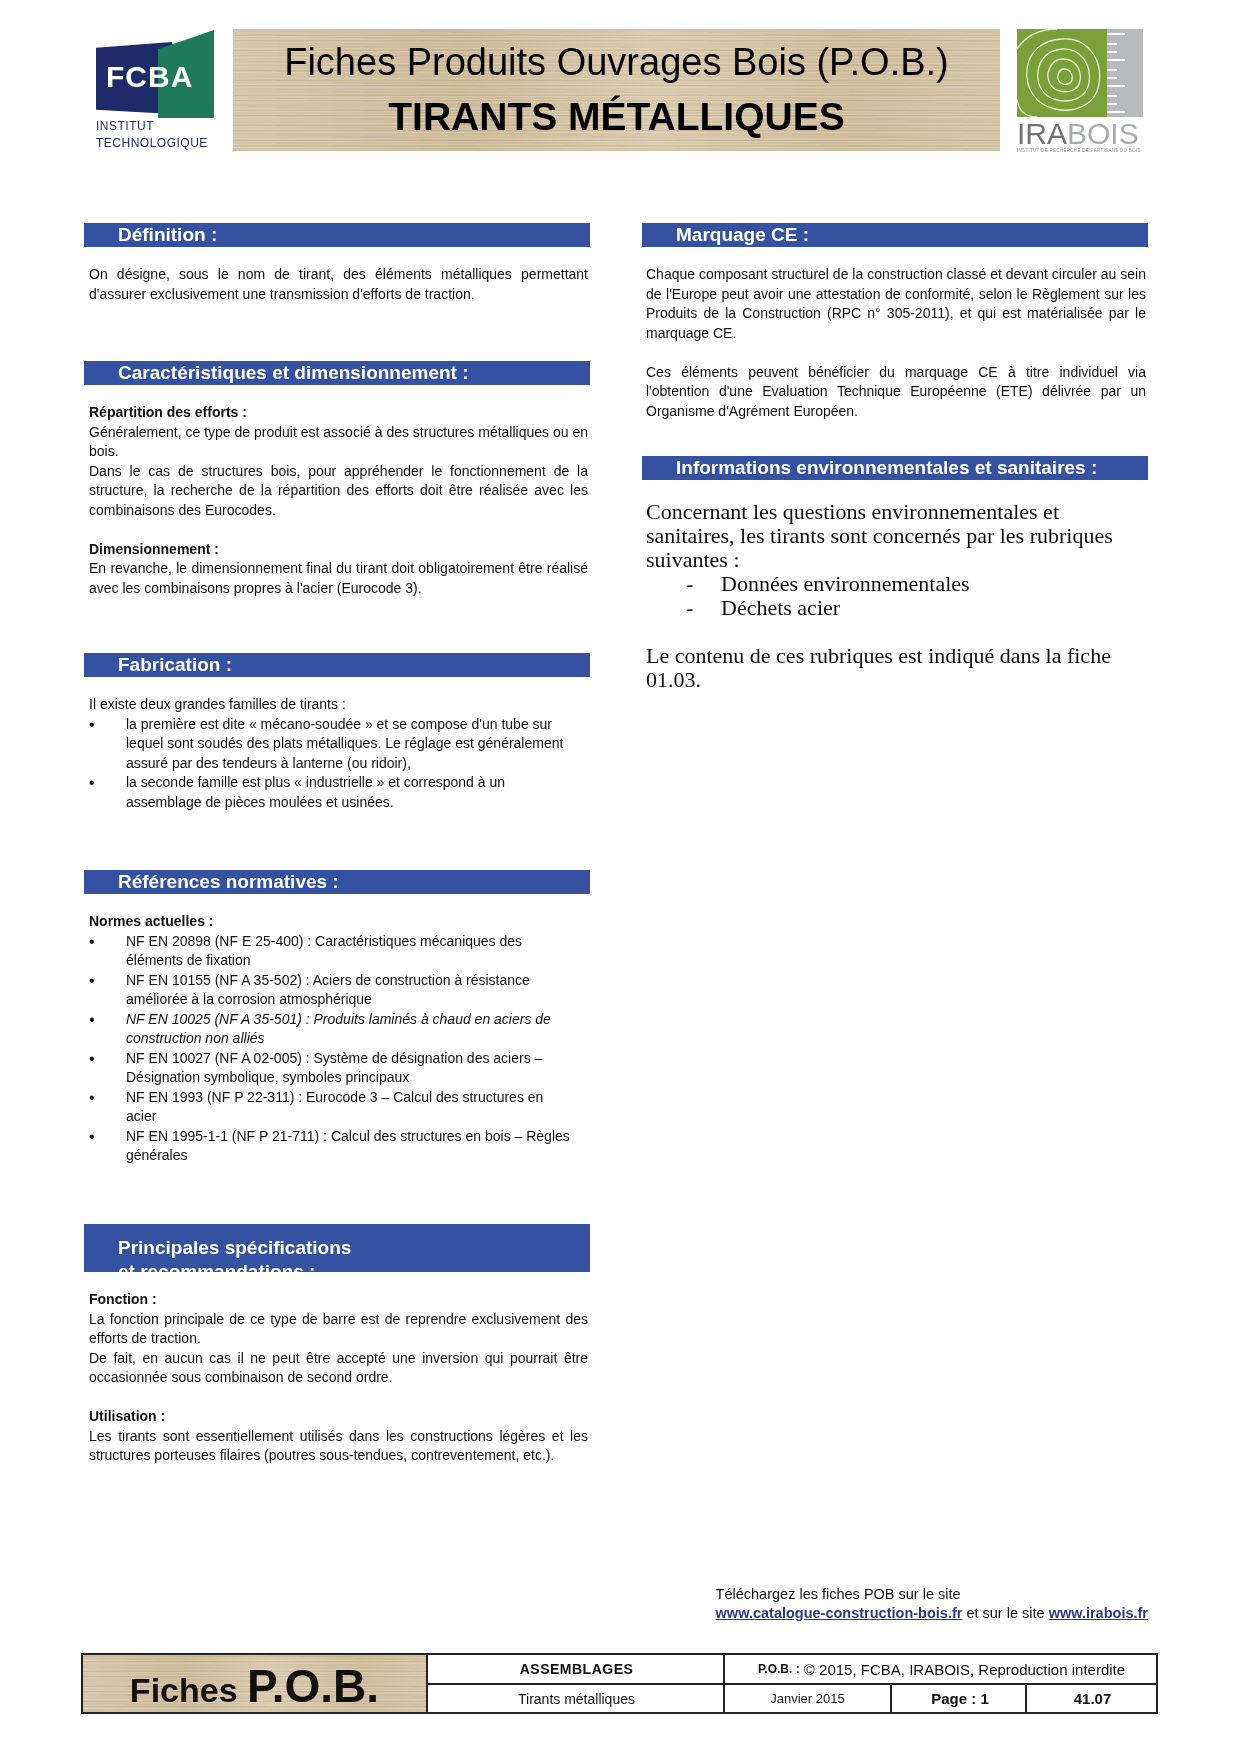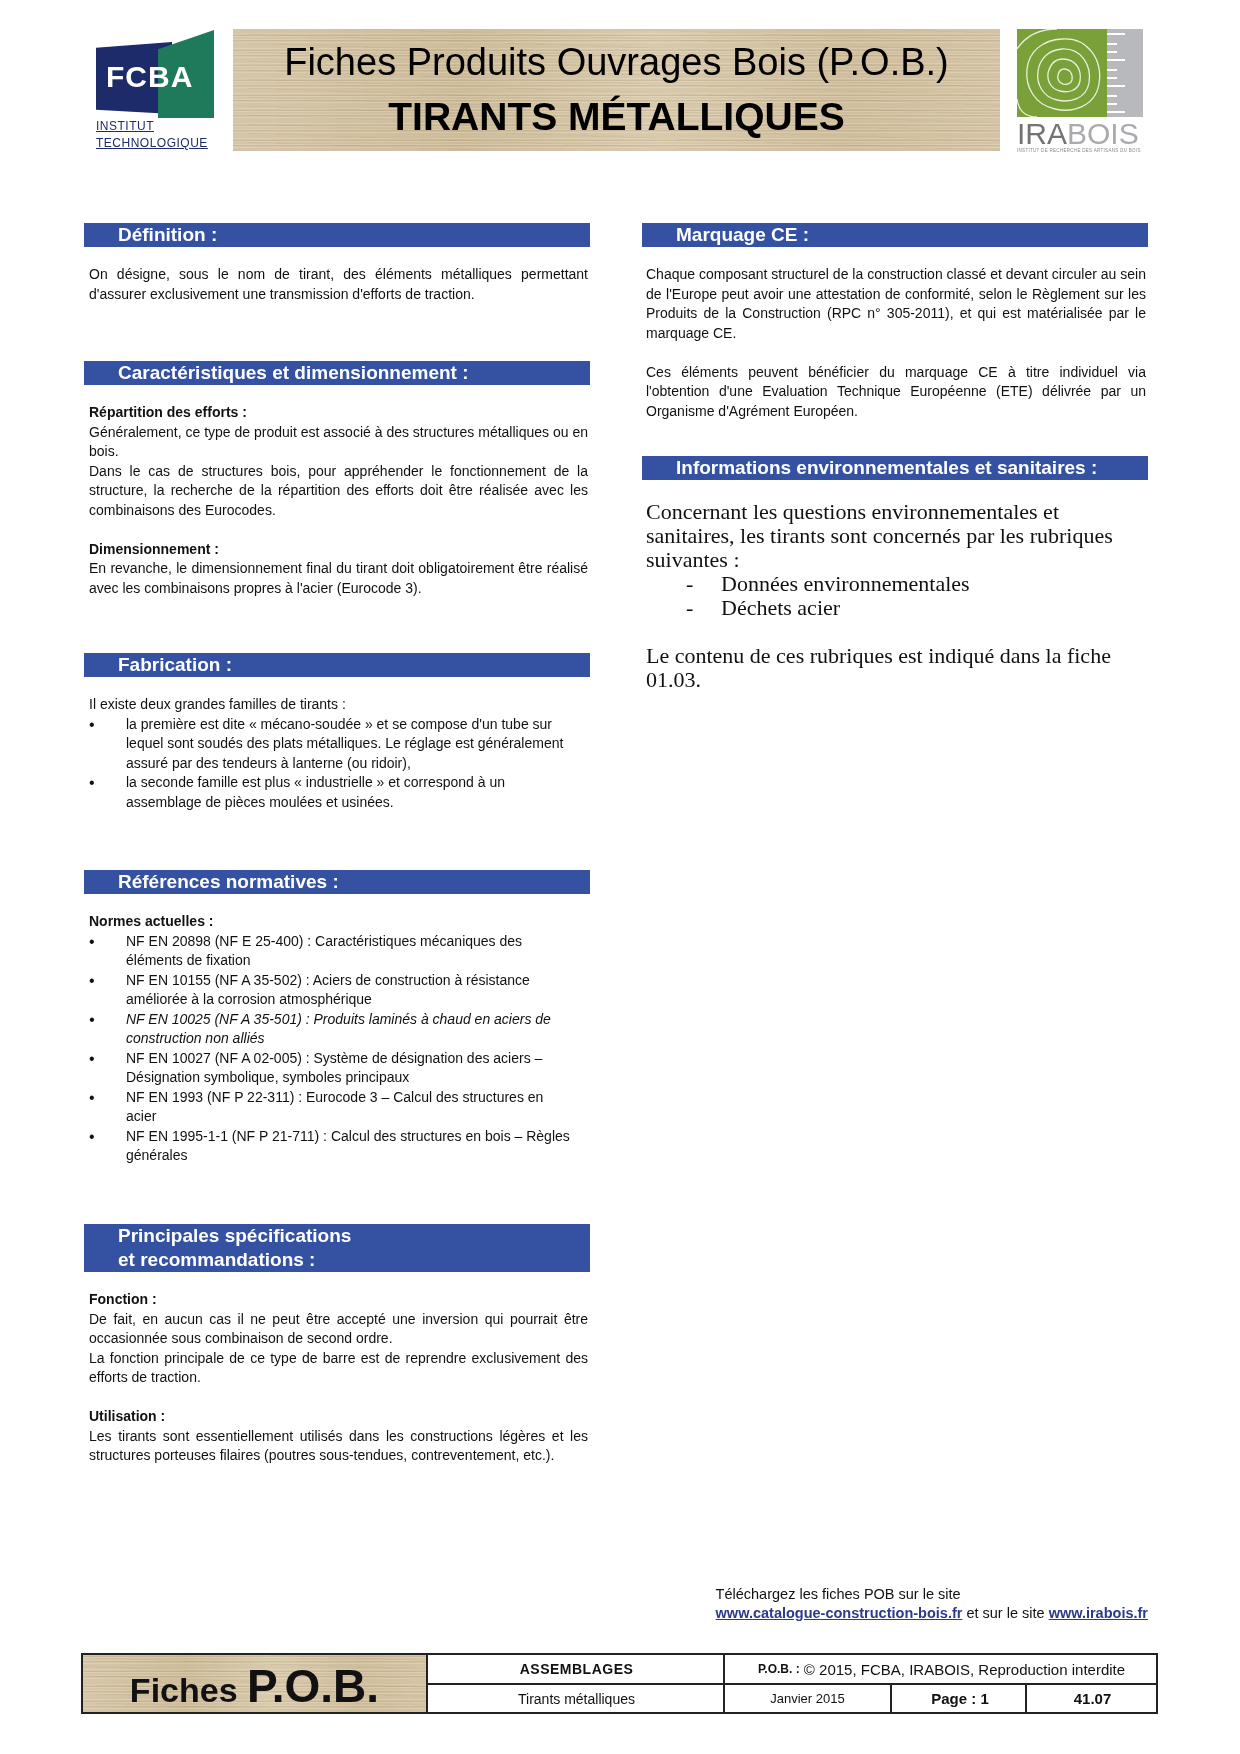--- a/index.html
+++ b/index.html
@@ -13,21 +13,21 @@
       repeating-linear-gradient(0deg, rgba(120,95,60,0.12) 0px, rgba(120,95,60,0.12) 1px, transparent 1px, transparent 5px),
       repeating-linear-gradient(2deg, rgba(150,120,80,0.10) 0px, transparent 2px, transparent 9px),
       linear-gradient(90deg, #d6c6a8 0%, #cdbb98 30%, #d9caac 55%, #cfbd9b 80%, #d5c4a4 100%);
   }
 
   
   #fcba-logo { position: absolute; left: 96px; top: 30px; width: 118px; height: 120px; }
   #fcba-logo .shape-blue { position: absolute; left: 0; top: 12px; width: 76px; height: 72px; background: #1d2b6b; border-radius: 0 0 0 0; clip-path: polygon(0 8%, 100% 0, 100% 100%, 0 94%); }
   #fcba-logo .shape-green { position: absolute; left: 62px; top: 0; width: 56px; height: 88px; background: #1e7a5a; clip-path: polygon(0 22%, 100% 0, 100% 100%, 0 100%); }
   #fcba-logo .fcba-text { position: absolute; left: 10px; top: 30px; font-size: 30px; font-weight: bold; color: #fff; letter-spacing: 1px; }
-  #fcba-logo .inst { position: absolute; left: 0; top: 88px; font-size: 12px; color: #1d2b6b; letter-spacing: 0.5px; line-height: 17px; white-space: nowrap; text-decoration: underline; }
+  #fcba-logo .inst { position: absolute; left: 0; top: 88px; font-size: 12px; color: #1d2b6b; letter-spacing: 0.5px; line-height: 17px; white-space: nowrap; }
 
   #title-banner { position: absolute; left: 233px; top: 29px; width: 767px; height: 122px; }
   #title-banner .t1 { position: absolute; left: 0; right: 0; top: 12px; text-align: center; font-size: 38px; color: #000; }
   #title-banner .t2 { position: absolute; left: 0; right: 0; top: 66px; text-align: center; font-size: 39px; font-weight: bold; color: #000; }
 
   #irabois-logo { position: absolute; left: 1017px; top: 29px; width: 126px; height: 124px; }
   #irabois-logo .sq { position: absolute; left: 0; top: 0; width: 90px; height: 88px; background: #7aa03a; overflow: hidden; }
   #irabois-logo .ruler { position: absolute; left: 90px; top: 0; width: 36px; height: 88px; background: #b7b9bc; }
   #irabois-logo .ruler i { position: absolute; left: 0; height: 2px; background: #fff; }
   #irabois-logo .name { position: absolute; left: 0; top: 88px; font-size: 30px; letter-spacing: 0px; white-space: nowrap; }
@@ -142,28 +142,28 @@
   <ul class="bul">
     <li style="padding-right:12px;">NF EN 20898 (NF E 25-400) : Caractéristiques mécaniques des éléments de fixation</li>
     <li style="padding-right:40px;">NF EN 10155 (NF A 35-502) : Aciers de construction à résistance améliorée à la corrosion atmosphérique</li>
     <li style="padding-right:12px;font-style:italic;">NF EN 10025 (NF A 35-501) : Produits laminés à chaud en aciers de construction non alliés</li>
     <li style="padding-right:12px;">NF EN 10027 (NF A 02-005) : Système de désignation des aciers – Désignation symbolique, symboles principaux</li>
     <li style="padding-right:40px;">NF EN 1993 (NF P 22-311) : Eurocode 3 – Calcul des structures en acier</li>
     <li style="padding-right:0px;">NF EN 1995-1-1 (NF P 21-711) : Calcul des structures en bois – Règles générales</li>
   </ul>
 </div>
 
-<div class="section-bar" style="left:84px;top:1224px;width:506px;height:48px;padding-top:0px;">
+<div class="section-bar" style="left:84px;top:1224px;width:506px;height:48px;padding-top:12px;">
   <span>Principales spécifications</span><br>
   <span>et recommandations :</span>
 </div>
 <div class="body-text" style="left:89px;top:1290px;width:499px;">
   <span class="h">Fonction :</span>
+  <p>La fonction principale de ce type de barre est de reprendre exclusivement des efforts de traction.</p>
   <p>De fait, en aucun cas il ne peut être accepté une inversion qui pourrait être occasionnée sous combinaison de second ordre.</p>
-  <p>La fonction principale de ce type de barre est de reprendre exclusivement des efforts de traction.</p>
   <div class="gap"></div>
   <span class="h">Utilisation :</span>
   <p>Les tirants sont essentiellement utilisés dans les constructions légères et les structures porteuses filaires (poutres sous-tendues, contreventement, etc.).</p>
 </div>
 
 <div class="section-bar" style="left:642px;top:223px;width:506px;">Marquage CE :</div>
 <div class="body-text" style="left:646px;top:265px;width:500px;">
   <p>Chaque composant structurel de la construction classé et devant circuler au sein de l'Europe peut avoir une attestation de conformité, selon le Règlement sur les Produits de la Construction (RPC n° 305-2011), et qui est matérialisée par le marquage CE.</p>
   <div class="gap"></div>
   <p>Ces éléments peuvent bénéficier du marquage CE à titre individuel via l'obtention d'une Evaluation Technique Européenne (ETE) délivrée par un Organisme d'Agrément Européen.</p>

